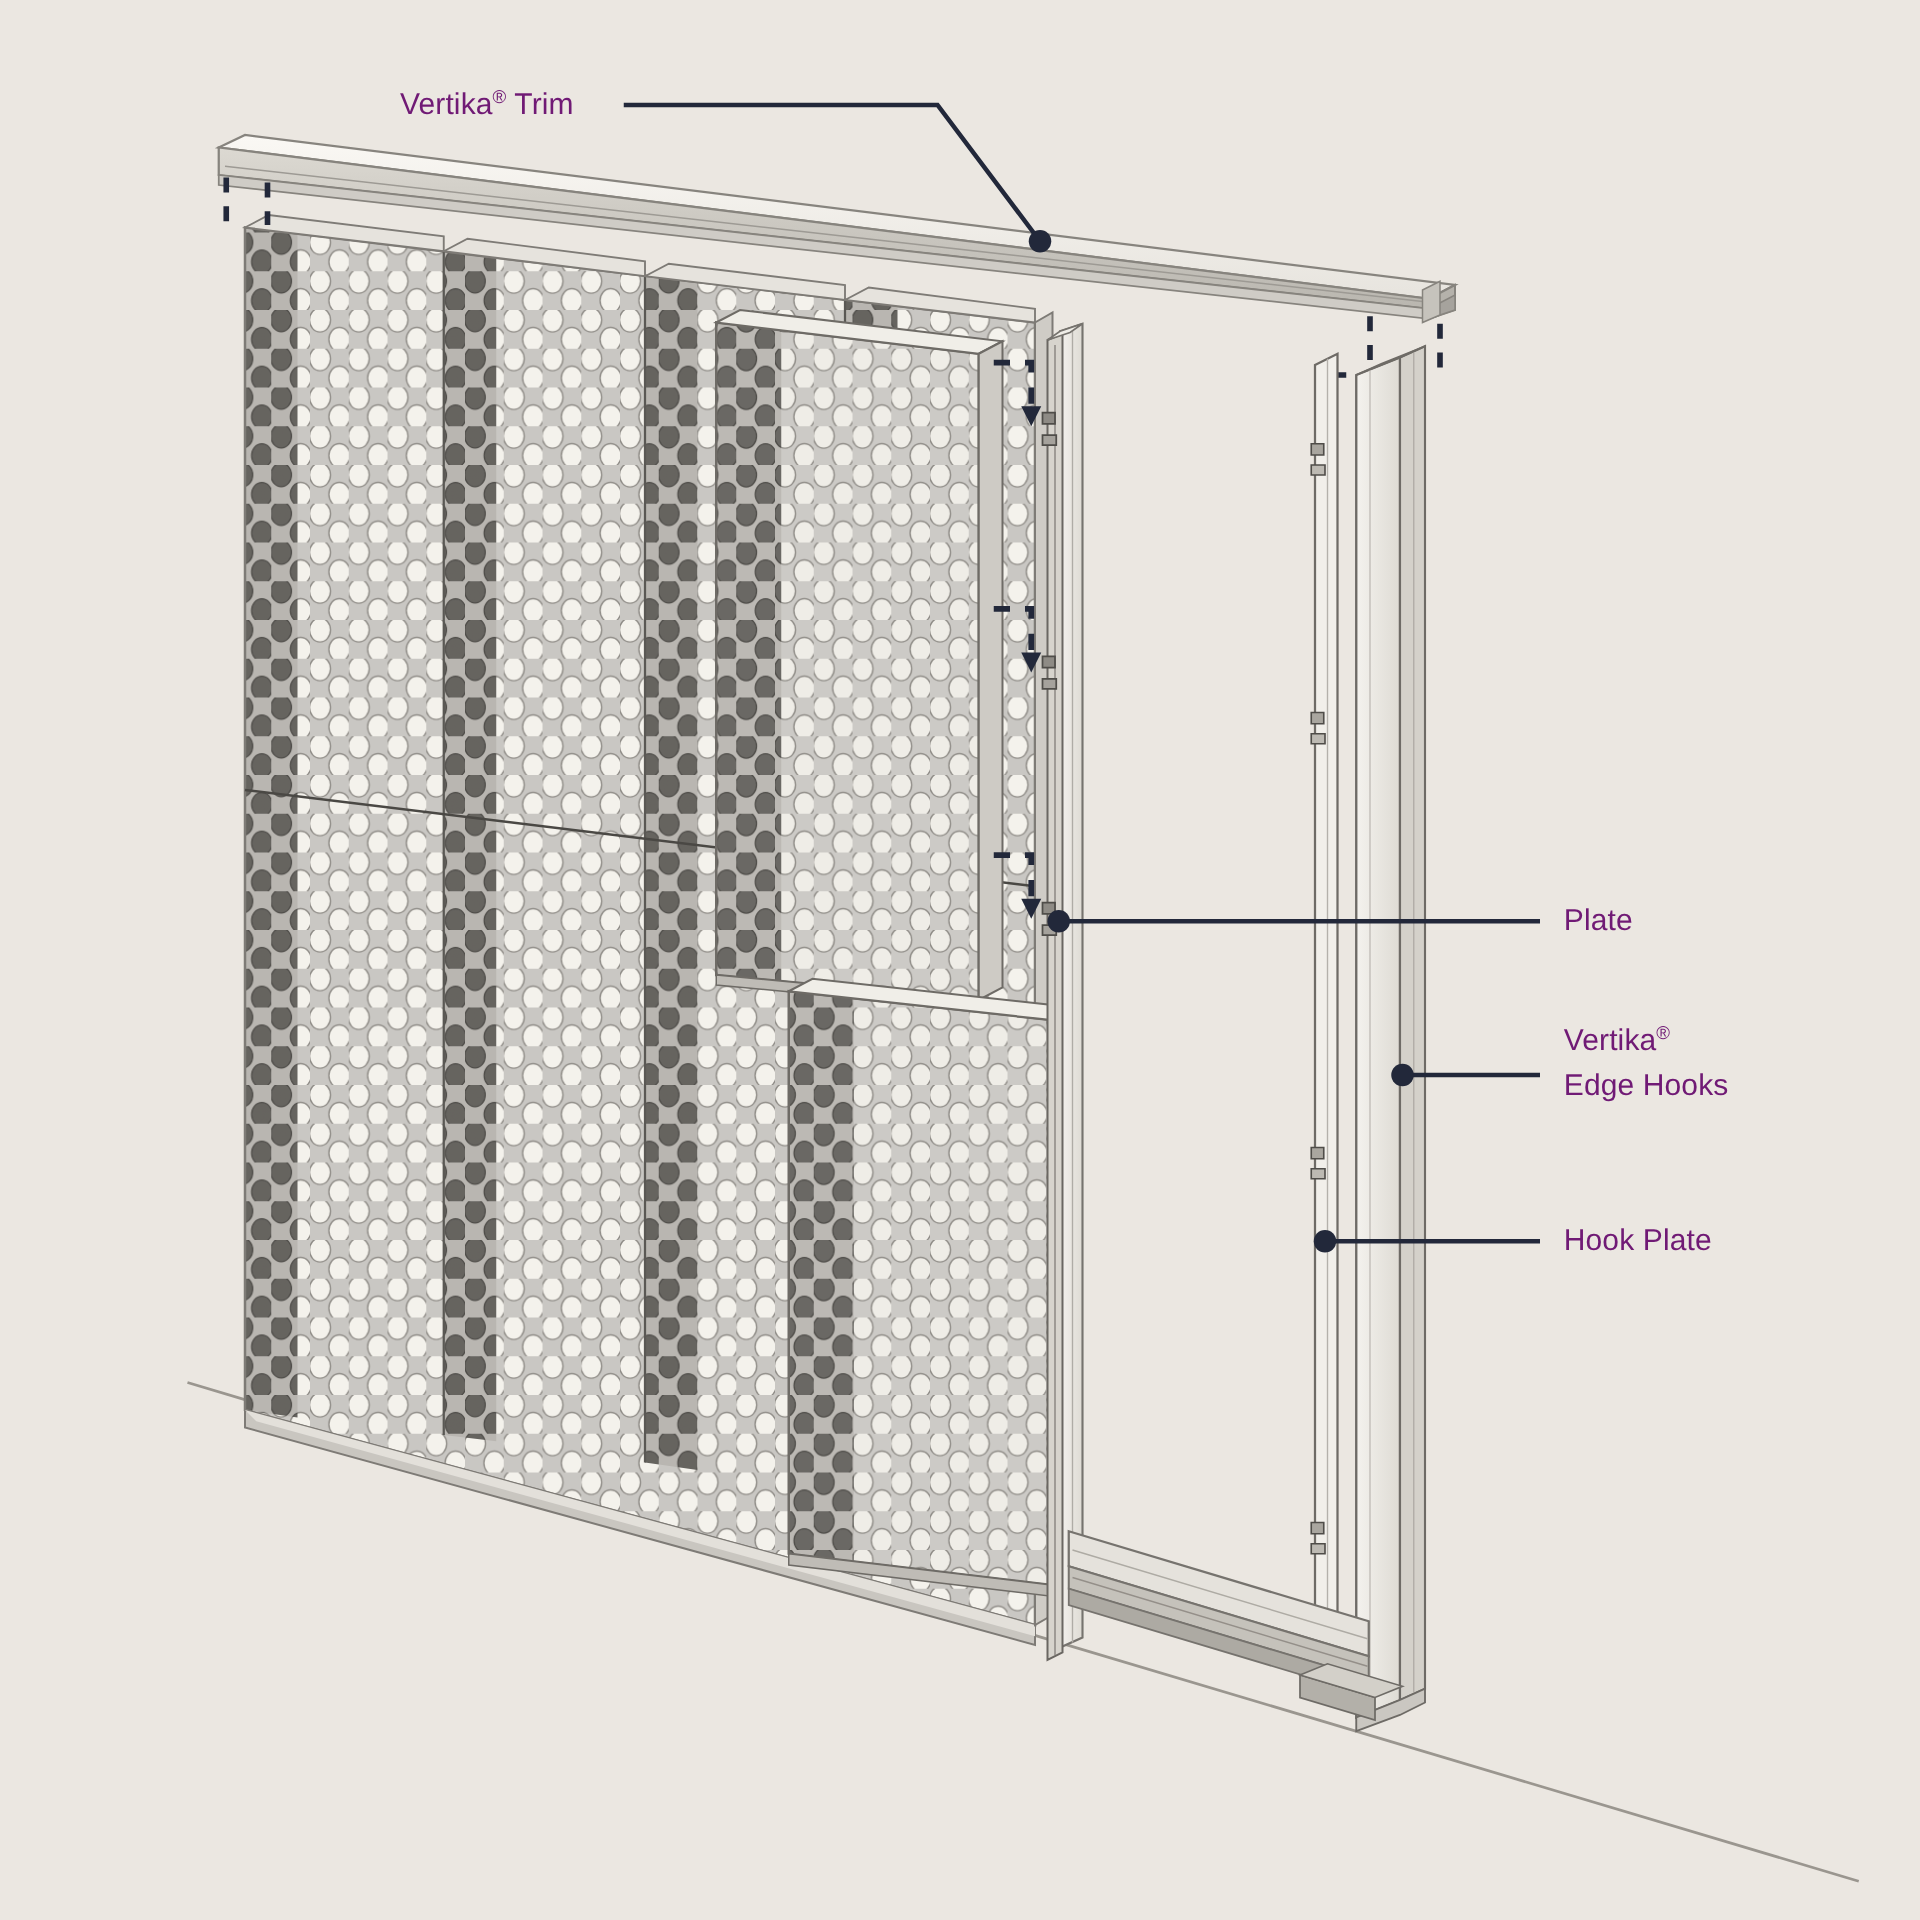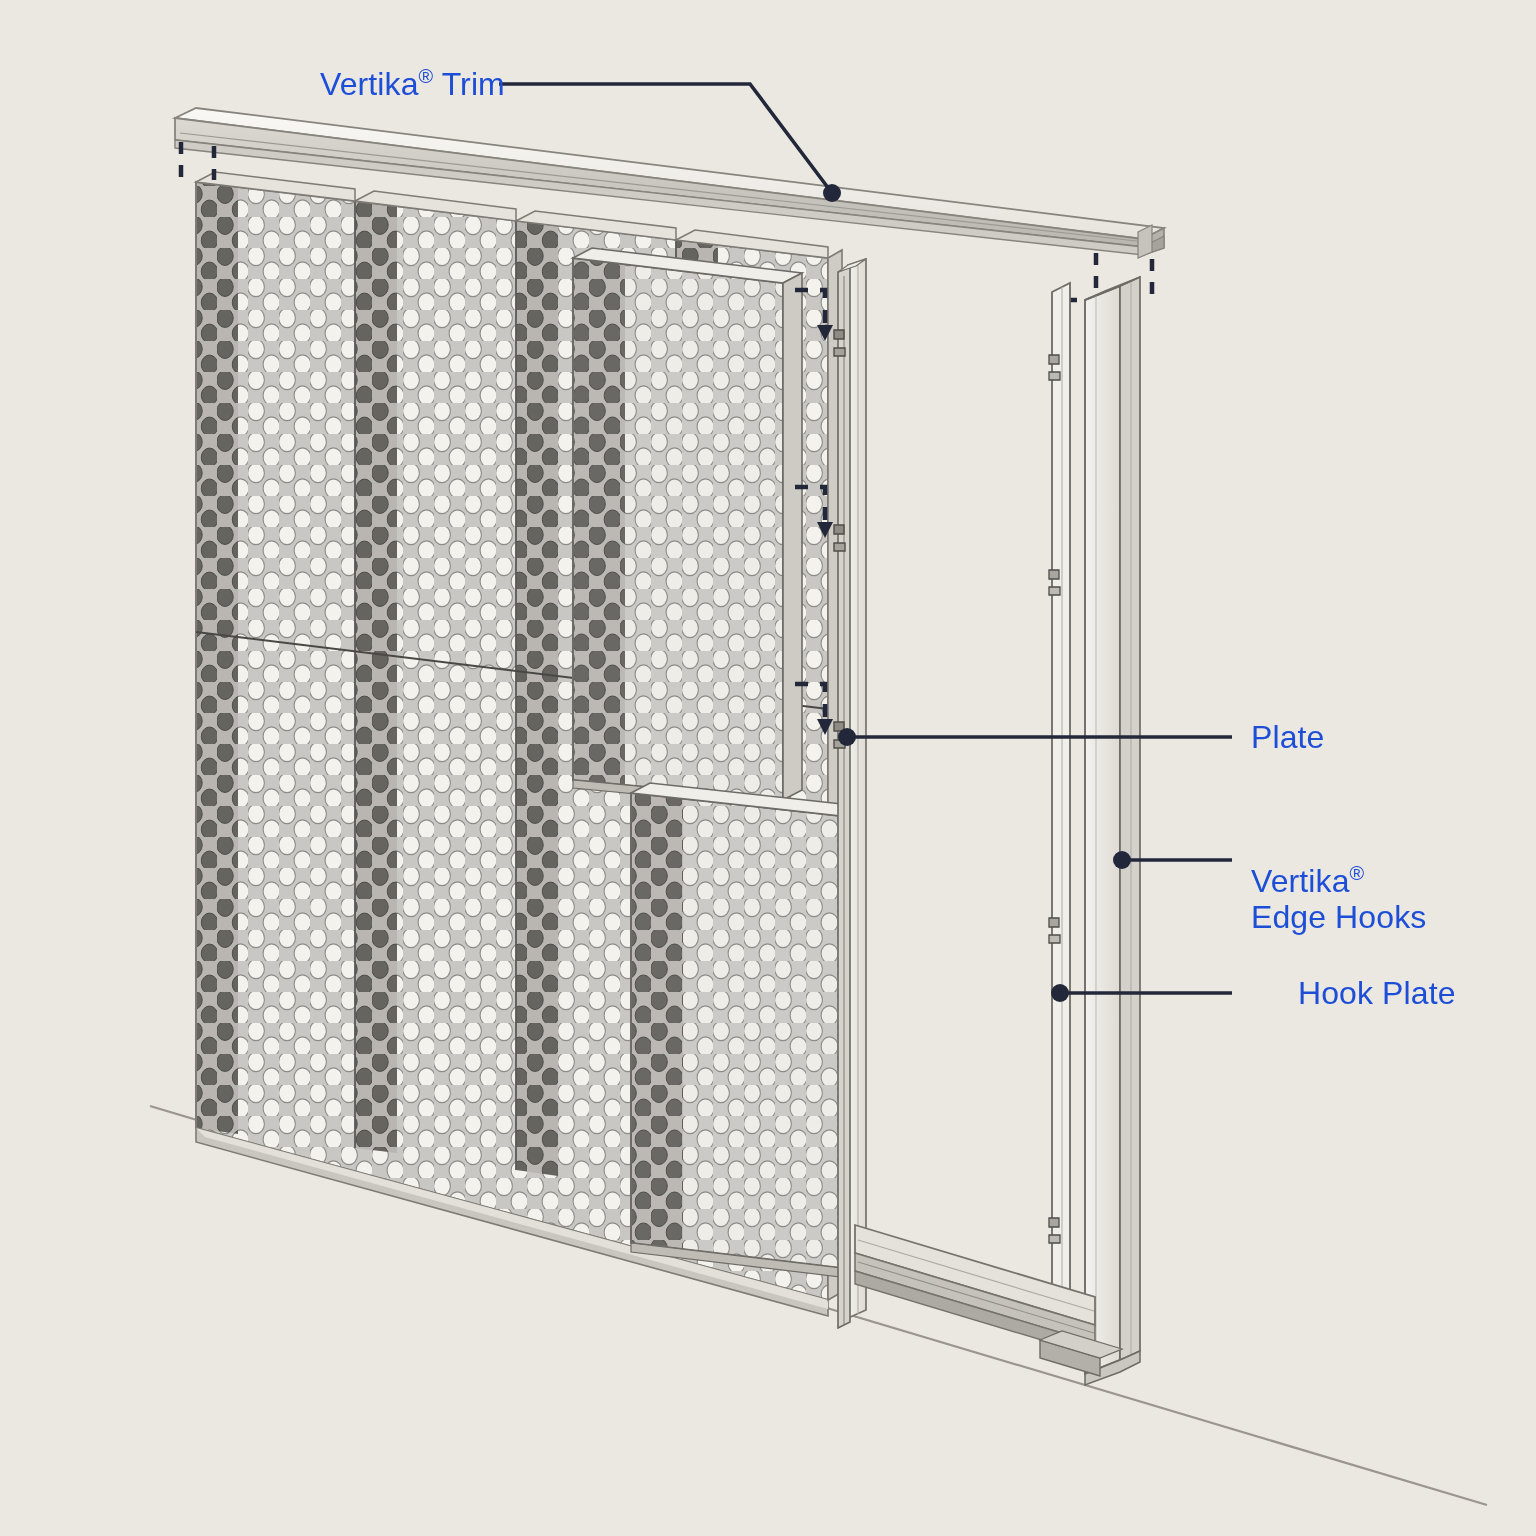--- a/index.html
+++ b/index.html
@@ -7,32 +7,32 @@
   body{
     width:1536px;height:1536px;
     background:#EBE7E1;
     font-family:"Liberation Sans","DejaVu Sans",sans-serif;
     overflow:hidden;
   }
   #stage{position:relative;width:1536px;height:1536px;}
   #art{position:absolute;left:0;top:0;width:1536px;height:1536px;}
   .lbl{
     position:absolute;
-    color:#1d4ed8;
-    font-size:32px;
+    color:#701a75;
+    font-size:24px;
     line-height:36px;
     letter-spacing:.1px;
     white-space:pre;
     font-family:"Liberation Sans","DejaVu Sans",sans-serif;
   }
   .lbl sup{font-size:.62em;vertical-align:super;line-height:0;}
   #lbl-trim{left:320px;top:66px;}
   #lbl-hooks{left:1251px;top:719px;}
-  #lbl-edge{left:1251px;top:863px;}
-  #lbl-plate{left:1251px;top:975px;margin-left:47px;}
+  #lbl-edge{left:1251px;top:815px;}
+  #lbl-plate{left:1251px;top:975px;}
 </style>
 </head>
 <body>
 
 <div id="stage">
 
   <svg id="art" viewBox="0 0 1536 1536" xmlns="http://www.w3.org/2000/svg">
     <defs>
 
       <pattern id="perfLight" width="31" height="31" patternUnits="userSpaceOnUse">

